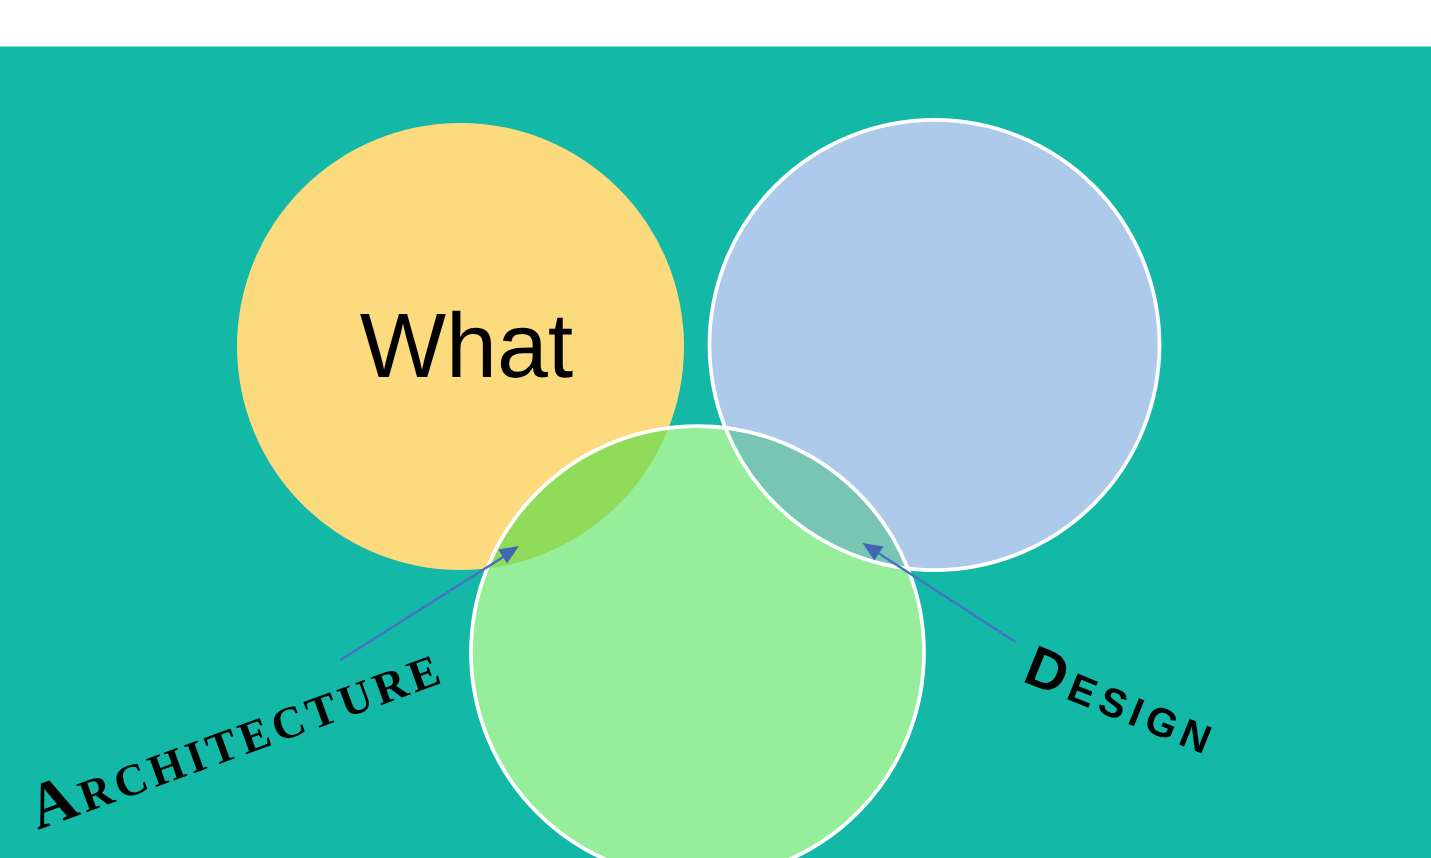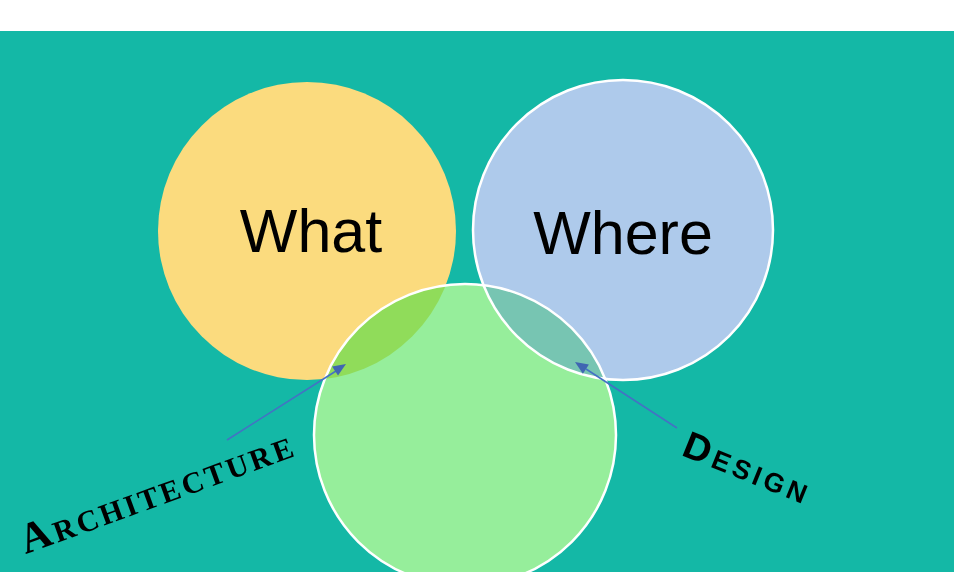--- a/index.html
+++ b/index.html
@@ -90,18 +90,17 @@
       <polygon points="346,333 338,344.6 332.1,335.4" fill="#4066B2"></polygon>
     </g>
 
     <g>
       <line x1="677" y1="397" x2="586" y2="338" stroke-width="1.6" stroke="#4472C4"></line>
       <polygon points="575,331 588.9,333.4 582.9,342.7" fill="#4066B2"></polygon>
     </g>
   </svg>
 
   <div class="lbl lbl-what">What</div>
-  <div class="lbl lbl-where">Where</div>
 
   <div class="callout callout-architecture">Architecture</div>
   <div class="callout callout-design">Design</div>
 
 </div>
 
 </body></html>

